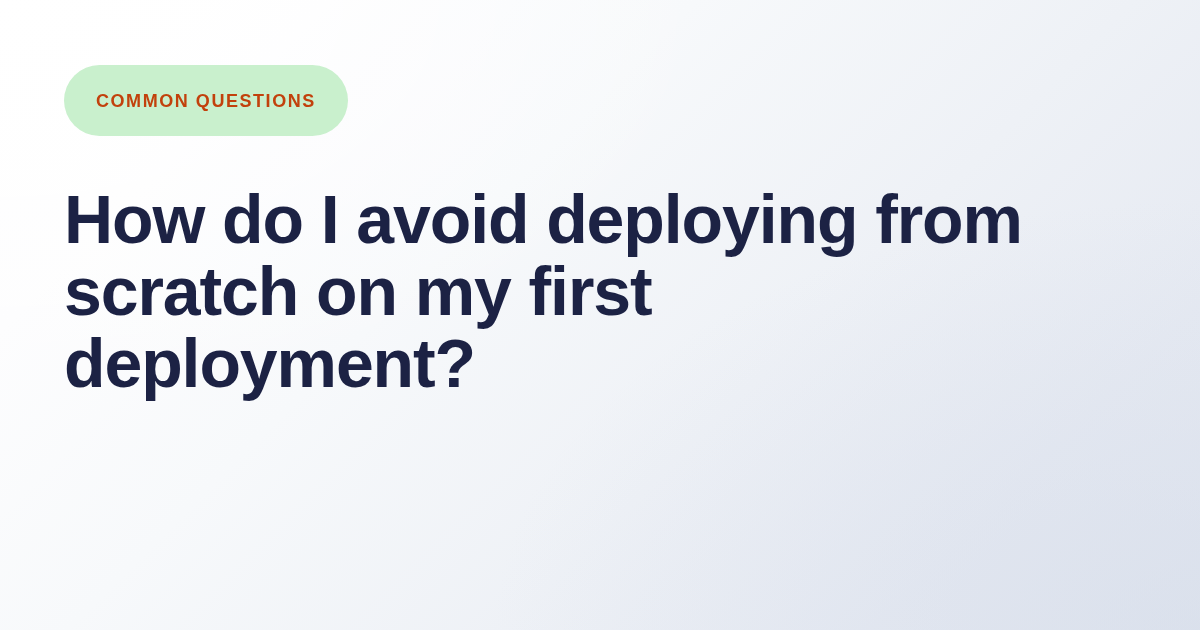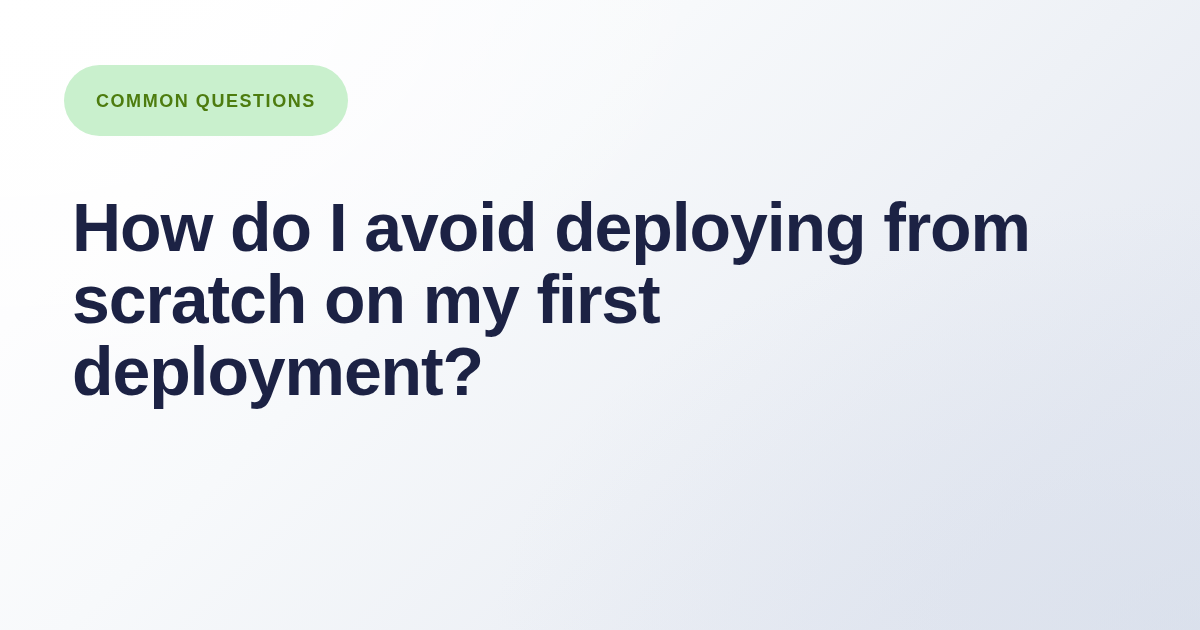--- a/index.html
+++ b/index.html
@@ -58,26 +58,26 @@
     background: #c9f0cd;
     white-space: nowrap;
   }
 
   .badge-label {
     display: block;
     font-size: 18px;
     font-weight: 700;
     letter-spacing: 1.55px;
     line-height: 1;
-    color: #4d7c0f;
+    color: #c2410c;
     text-transform: uppercase;
   }
 
   .headline {
-    margin: 8px;
+    margin: 0;
     padding-top: 47px;
     max-width: 1000px;
     font-size: 68px;
     font-weight: 700;
     line-height: 72px;
     letter-spacing: -1.1px;
     color: #1c2244;
   }
 </style>
 </head>

